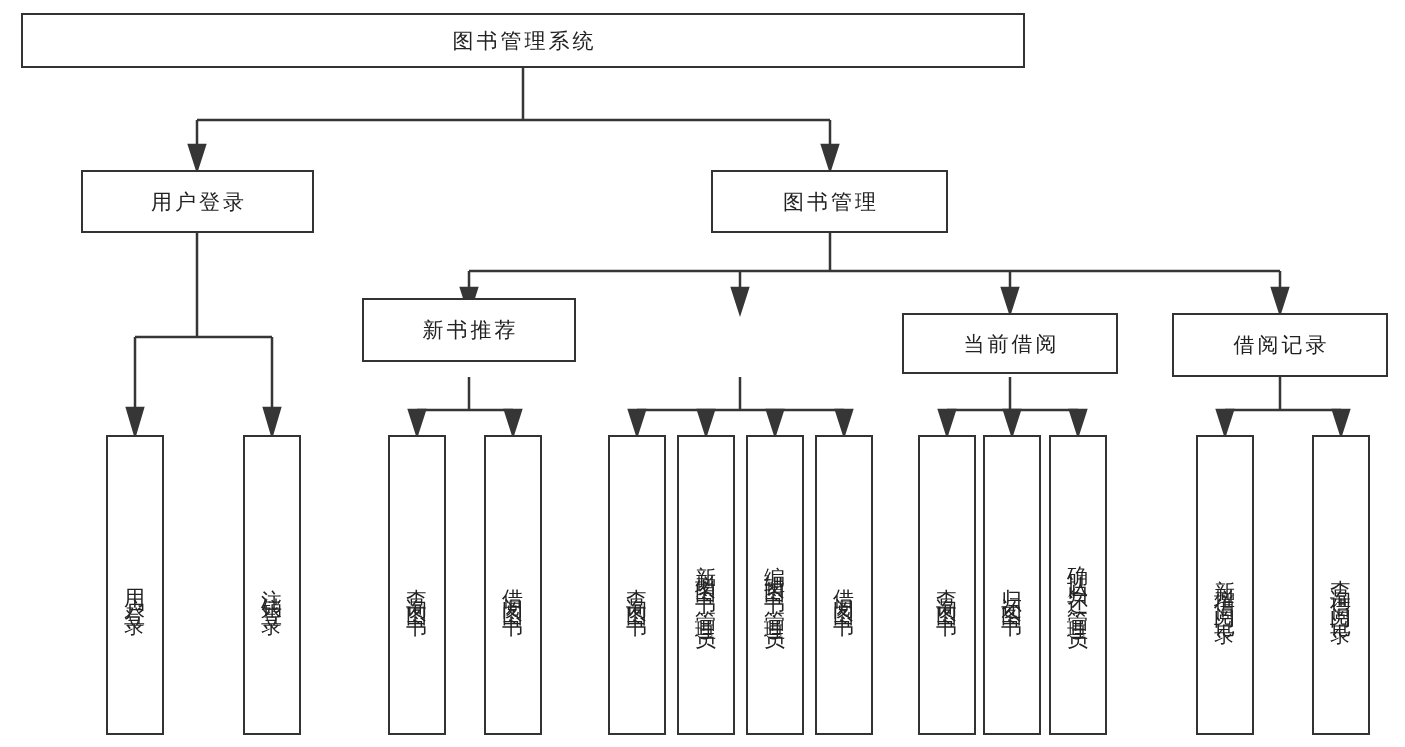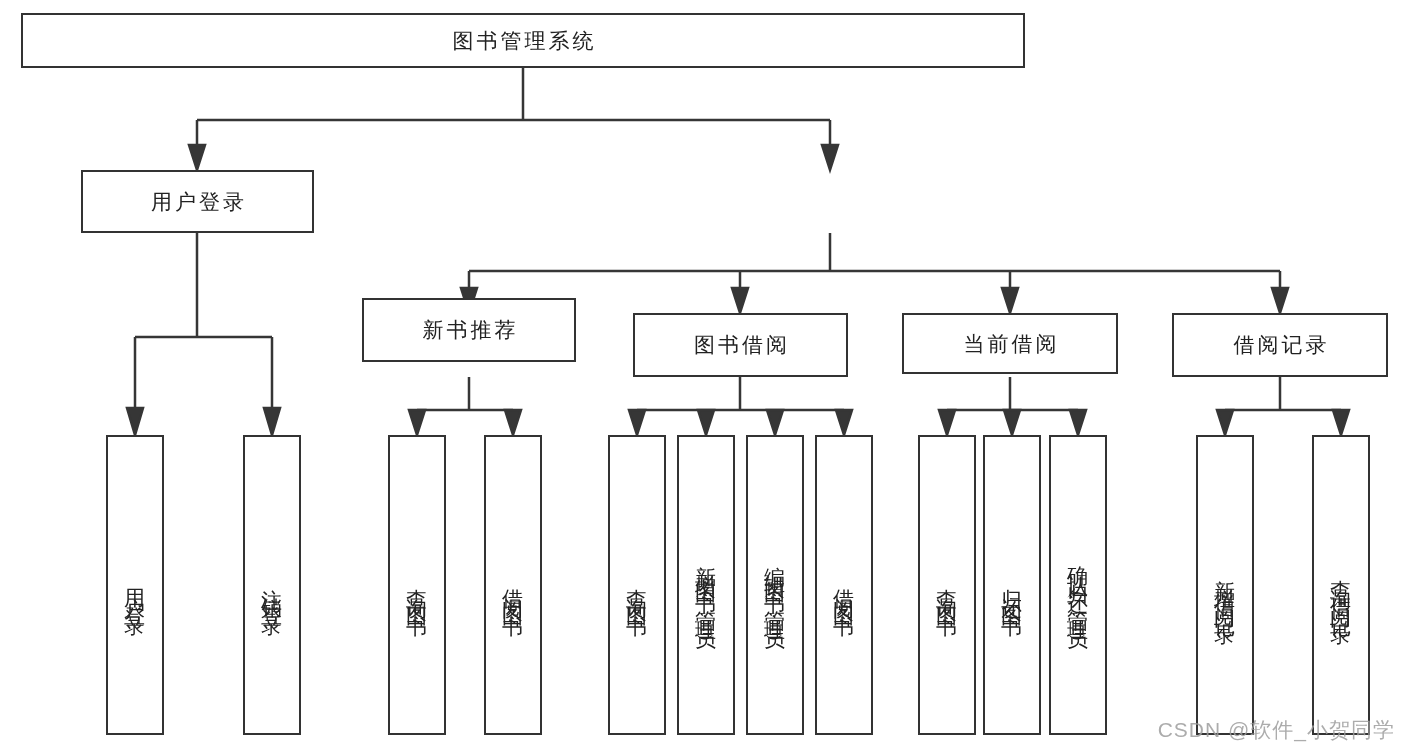--- a/index.html
+++ b/index.html
@@ -83,26 +83,26 @@
     </g>
   </svg>
 
   <div class="box h" style="left:21px;top:13px;width:1004px;height:55px">
     <span>图书管理系统</span>
   </div>
 
   <div class="box h" style="left:81px;top:170px;width:233px;height:63px">
     <span>用户登录</span>
   </div>
+  <div class="box h" style="left:711px;top:170px;width:237px;height:63px">
+    <span>图书管理</span>
+  </div>
 
   <div class="box h" style="left:362px;top:298px;width:214px;height:64px">
     <span>新书推荐</span>
-  </div>
-  <div class="box h" style="left:633px;top:313px;width:215px;height:64px">
-    <span>图书借阅</span>
   </div>
   <div class="box h" style="left:902px;top:313px;width:216px;height:61px">
     <span>当前借阅</span>
   </div>
   <div class="box h" style="left:1172px;top:313px;width:216px;height:64px">
     <span>借阅记录</span>
   </div>
 
   <div class="box v" style="left:106px;top:435px;width:58px;height:300px">
     <span>用户登录</span>
@@ -137,15 +137,14 @@
   <div class="box v" style="left:1049px;top:435px;width:58px;height:300px">
     <span>确认归还（管理员）</span>
   </div>
   <div class="box v" style="left:1196px;top:435px;width:58px;height:300px">
     <span>新增借阅记录</span>
   </div>
   <div class="box v" style="left:1312px;top:435px;width:58px;height:300px">
     <span>查询借阅记录</span>
   </div>
 
-  <div id="watermark">CSDN @软件_小贺同学</div>
 
 </div>
 
 </body></html>

